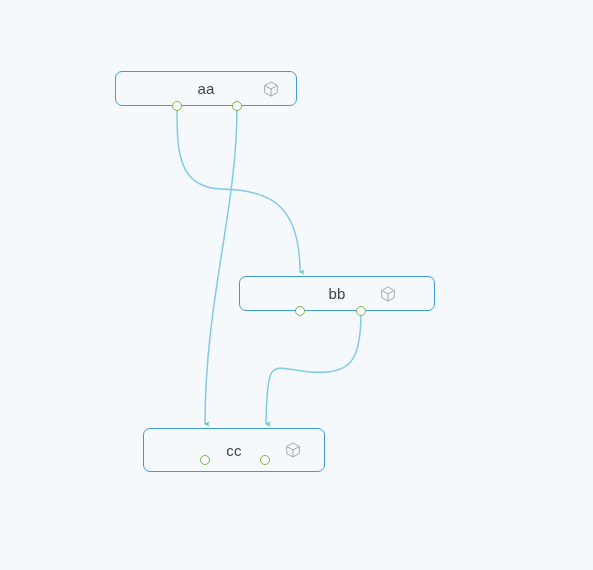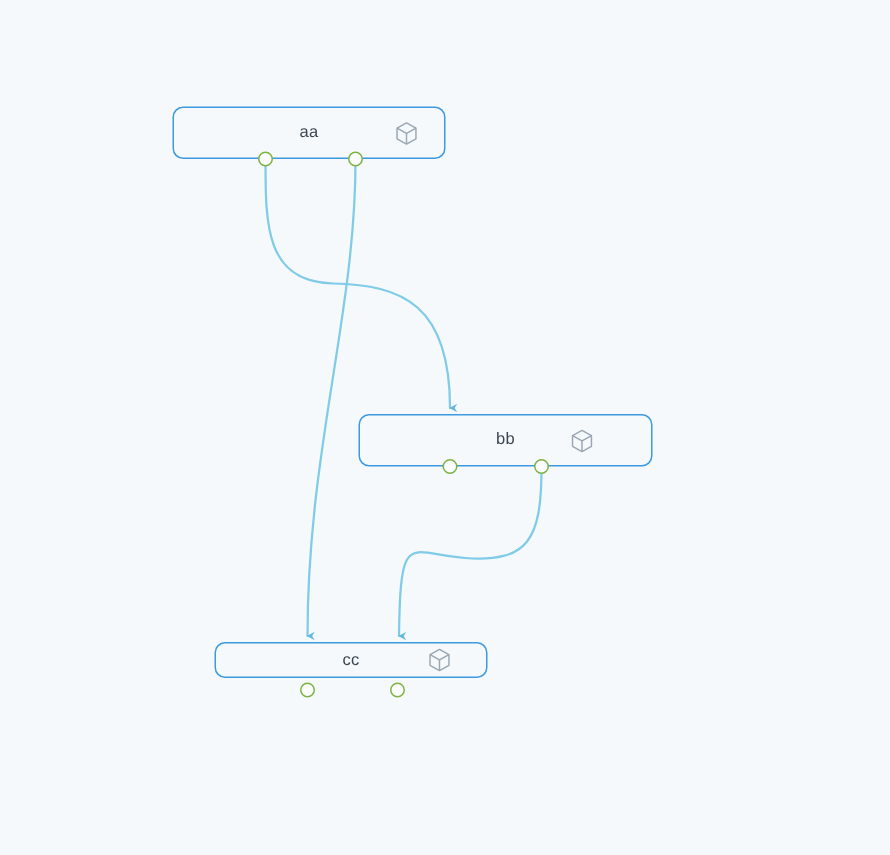--- a/index.html
+++ b/index.html
@@ -32,21 +32,21 @@
     position: absolute;
     box-sizing: border-box;
     border: 1.3px solid #3d9ae0;
     border-radius: 7px;
     background: transparent;
     display: flex;
     align-items: center;
     justify-content: center;
   }
   .node-label {
-    font-size: 11px;
+    font-size: 15px;
     color: #3c4650;
     letter-spacing: 0.2px;
     line-height: 1;
     text-align: center;
     user-select: none;
   }
   .node-icon {
     position: absolute;
     width: 18px;
     height: 18px;
@@ -96,21 +96,21 @@
       <div class="graph-node" style="left: 239px; top: 276px; width: 196px; height: 35px; border-color: rgb(61, 154, 224);">
         <span class="node-label" style="color: rgb(60, 70, 80);">bb</span>
         <svg viewBox="0 0 24 24" class="node-icon" fill="none" stroke="#9aa7b2" stroke-width="1.3" stroke-linejoin="round" style="left: 139px;">
           <path d="M12 2.6 L20.4 7.3 L20.4 16.7 L12 21.4 L3.6 16.7 L3.6 7.3 Z"></path>
           <path d="M3.6 7.3 L12 11.9 L20.4 7.3"></path>
           <path d="M12 11.9 L12 21.4"></path>
         </svg>
       </div>
       <div class="port" style="left: 295px; top: 306px; border-color: rgb(124, 179, 66); background: rgb(251, 253, 254);"></div>
       <div class="port" style="left: 356px; top: 306px; border-color: rgb(124, 179, 66); background: rgb(251, 253, 254);"></div>
-      <div class="graph-node" style="left: 143px; top: 428px; width: 182px; height: 24px; border-color: rgb(61, 154, 224);">
+      <div class="graph-node" style="left: 143px; top: 428px; width: 182px; height: 44px; border-color: rgb(61, 154, 224);">
         <span class="node-label" style="color: rgb(60, 70, 80);">cc</span>
         <svg viewBox="0 0 24 24" class="node-icon" fill="none" stroke="#9aa7b2" stroke-width="1.3" stroke-linejoin="round" style="left: 140px;">
           <path d="M12 2.6 L20.4 7.3 L20.4 16.7 L12 21.4 L3.6 16.7 L3.6 7.3 Z"></path>
           <path d="M3.6 7.3 L12 11.9 L20.4 7.3"></path>
           <path d="M12 11.9 L12 21.4"></path>
         </svg>
       </div>
       <div class="port" style="left: 200px; top: 455px; border-color: rgb(124, 179, 66); background: rgb(251, 253, 254);"></div>
       <div class="port" style="left: 260px; top: 455px; border-color: rgb(124, 179, 66); background: rgb(251, 253, 254);"></div>
     </div>

